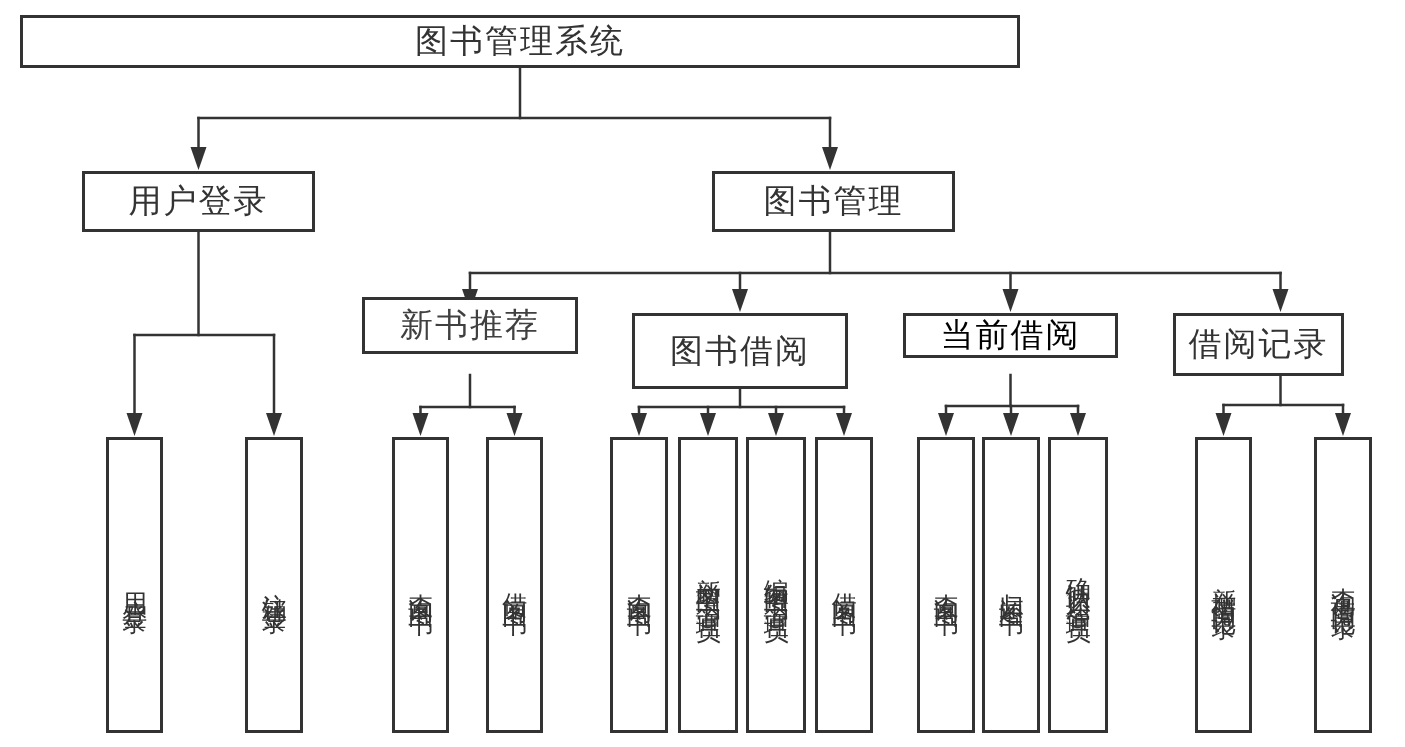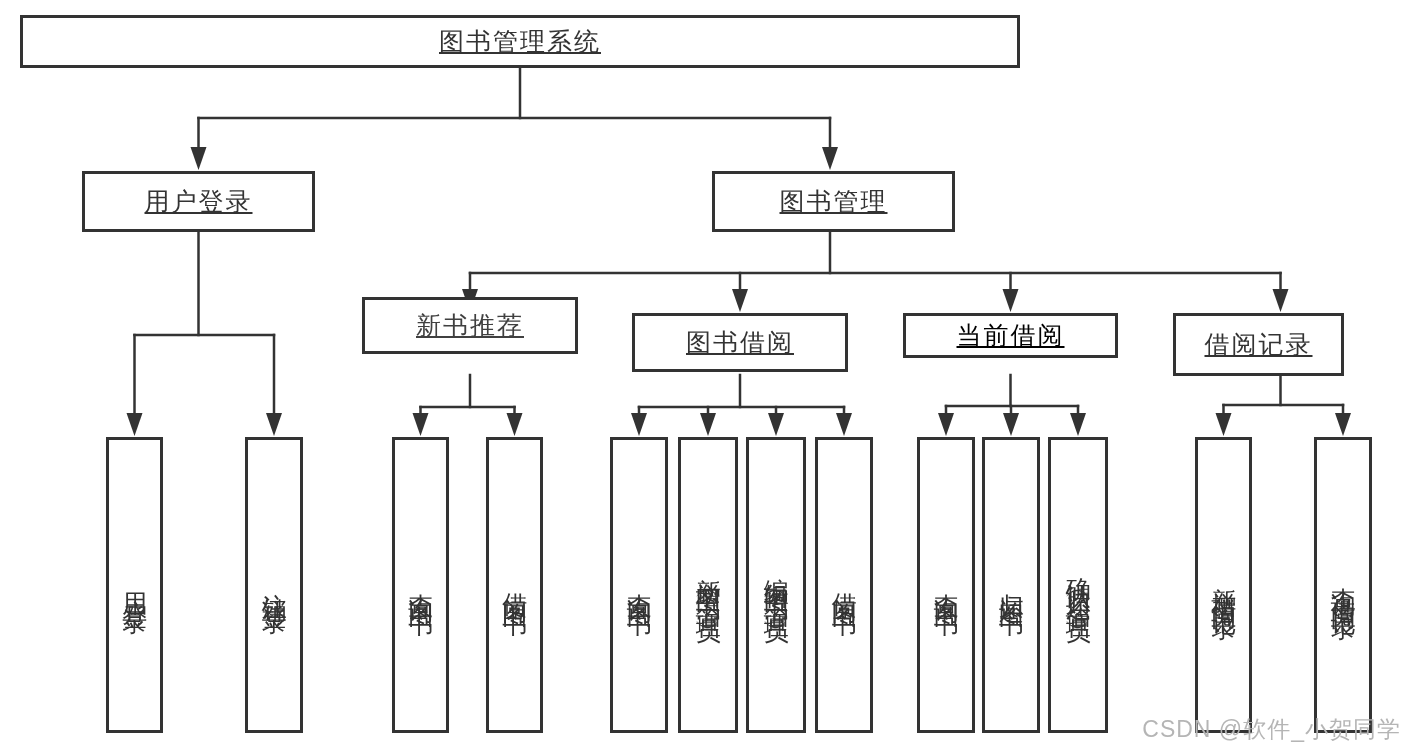--- a/index.html
+++ b/index.html
@@ -16,24 +16,23 @@
     box-sizing:border-box;
     background:#ffffff;
     border:3px solid #333333;
     display:flex;
     align-items:center;
     justify-content:center;
     color:#333333;
     z-index:2;
   }
   .hbox .node-label{
-    font-size:25px;
+    font-size:33px;
     letter-spacing:2px;
     white-space:nowrap;
-    text-decoration:underline;
   }
   .vbox .node-label{
     writing-mode:vertical-rl;
     font-size:25px;
     letter-spacing:6px;
     line-height:1.1;
   }
   #watermark{
     position:absolute;
     right:4px;
@@ -109,21 +108,21 @@
   </div>
       <div class="node hbox" style="left: 82px; top: 171px; width: 233px; height: 61px; border-color: rgb(51, 51, 51); color: rgb(51, 51, 51);">
     <span class="node-label">用户登录</span>
   </div>
       <div class="node hbox" style="left: 712px; top: 171px; width: 243px; height: 61px; border-color: rgb(51, 51, 51); color: rgb(51, 51, 51);">
     <span class="node-label">图书管理</span>
   </div>
       <div class="node hbox" style="left: 362px; top: 297px; width: 216px; height: 57px; border-color: rgb(51, 51, 51); color: #404040;">
     <span class="node-label">新书推荐</span>
   </div>
-      <div class="node hbox" style="left: 632px; top: 313px; width: 216px; height: 59px; border-color: rgb(51, 51, 51); color: rgb(51, 51, 51);">
+      <div class="node hbox" style="left: 632px; top: 313px; width: 216px; height: 76px; border-color: rgb(51, 51, 51); color: rgb(51, 51, 51);">
     <span class="node-label">图书借阅</span>
   </div>
       <div class="node hbox" style="left: 903px; top: 313px; width: 215px; height: 45px; border-color: rgb(51, 51, 51); color: #000000;">
     <span class="node-label">当前借阅</span>
   </div>
       <div class="node hbox" style="left: 1173px; top: 313px; width: 171px; height: 63px; border-color: rgb(51, 51, 51); color: rgb(51, 51, 51);">
     <span class="node-label">借阅记录</span>
   </div>
       <div class="node vbox" style="left: 106px; top: 437px; width: 57px; height: 296px; border-color: rgb(51, 51, 51); color: rgb(51, 51, 51);">
     <span class="node-label">用户登录</span>
@@ -158,14 +157,13 @@
       <div class="node vbox" style="left: 1048px; top: 437px; width: 60px; height: 296px; border-color: rgb(51, 51, 51); color: rgb(51, 51, 51);">
     <span class="node-label">确认归还（管理员）</span>
   </div>
       <div class="node vbox" style="left: 1195px; top: 437px; width: 57px; height: 296px; border-color: rgb(51, 51, 51); color: rgb(51, 51, 51);">
     <span class="node-label">新增借阅记录</span>
   </div>
       <div class="node vbox" style="left: 1314px; top: 437px; width: 58px; height: 296px; border-color: rgb(51, 51, 51); color: rgb(51, 51, 51);">
     <span class="node-label">查询借阅记录</span>
   </div>
     </div>
-  <div id="watermark" style="color: rgb(181, 181, 181);">CSDN @软件_小贺同学</div>
 </div>
 
 </body></html>

